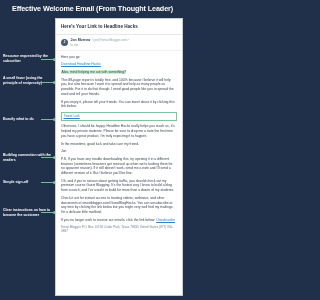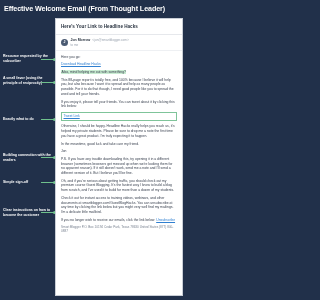--- a/index.html
+++ b/index.html
@@ -7,21 +7,21 @@
     width: 185px; height: 300px;
     background: #21304a;
     font-family: "Liberation Sans", sans-serif;
     overflow: hidden;
   }
   #page { position: relative; width: 185px; height: 300px; background: #21304a; }
 
   
   .title-bar {
     position: absolute; top: 4px; left: 0; width: 185px;
-    padding: 0 4px;
+    text-align: center; padding: 0 4px;
   }
   .title-bar .title {
     color: #ffffff; font-size: 7.2px; font-weight: bold;
     letter-spacing: -0.1px; line-height: 9px;
     white-space: nowrap;
   }
 
   
   .email-card {
     position: absolute; left: 55px; top: 18px;

